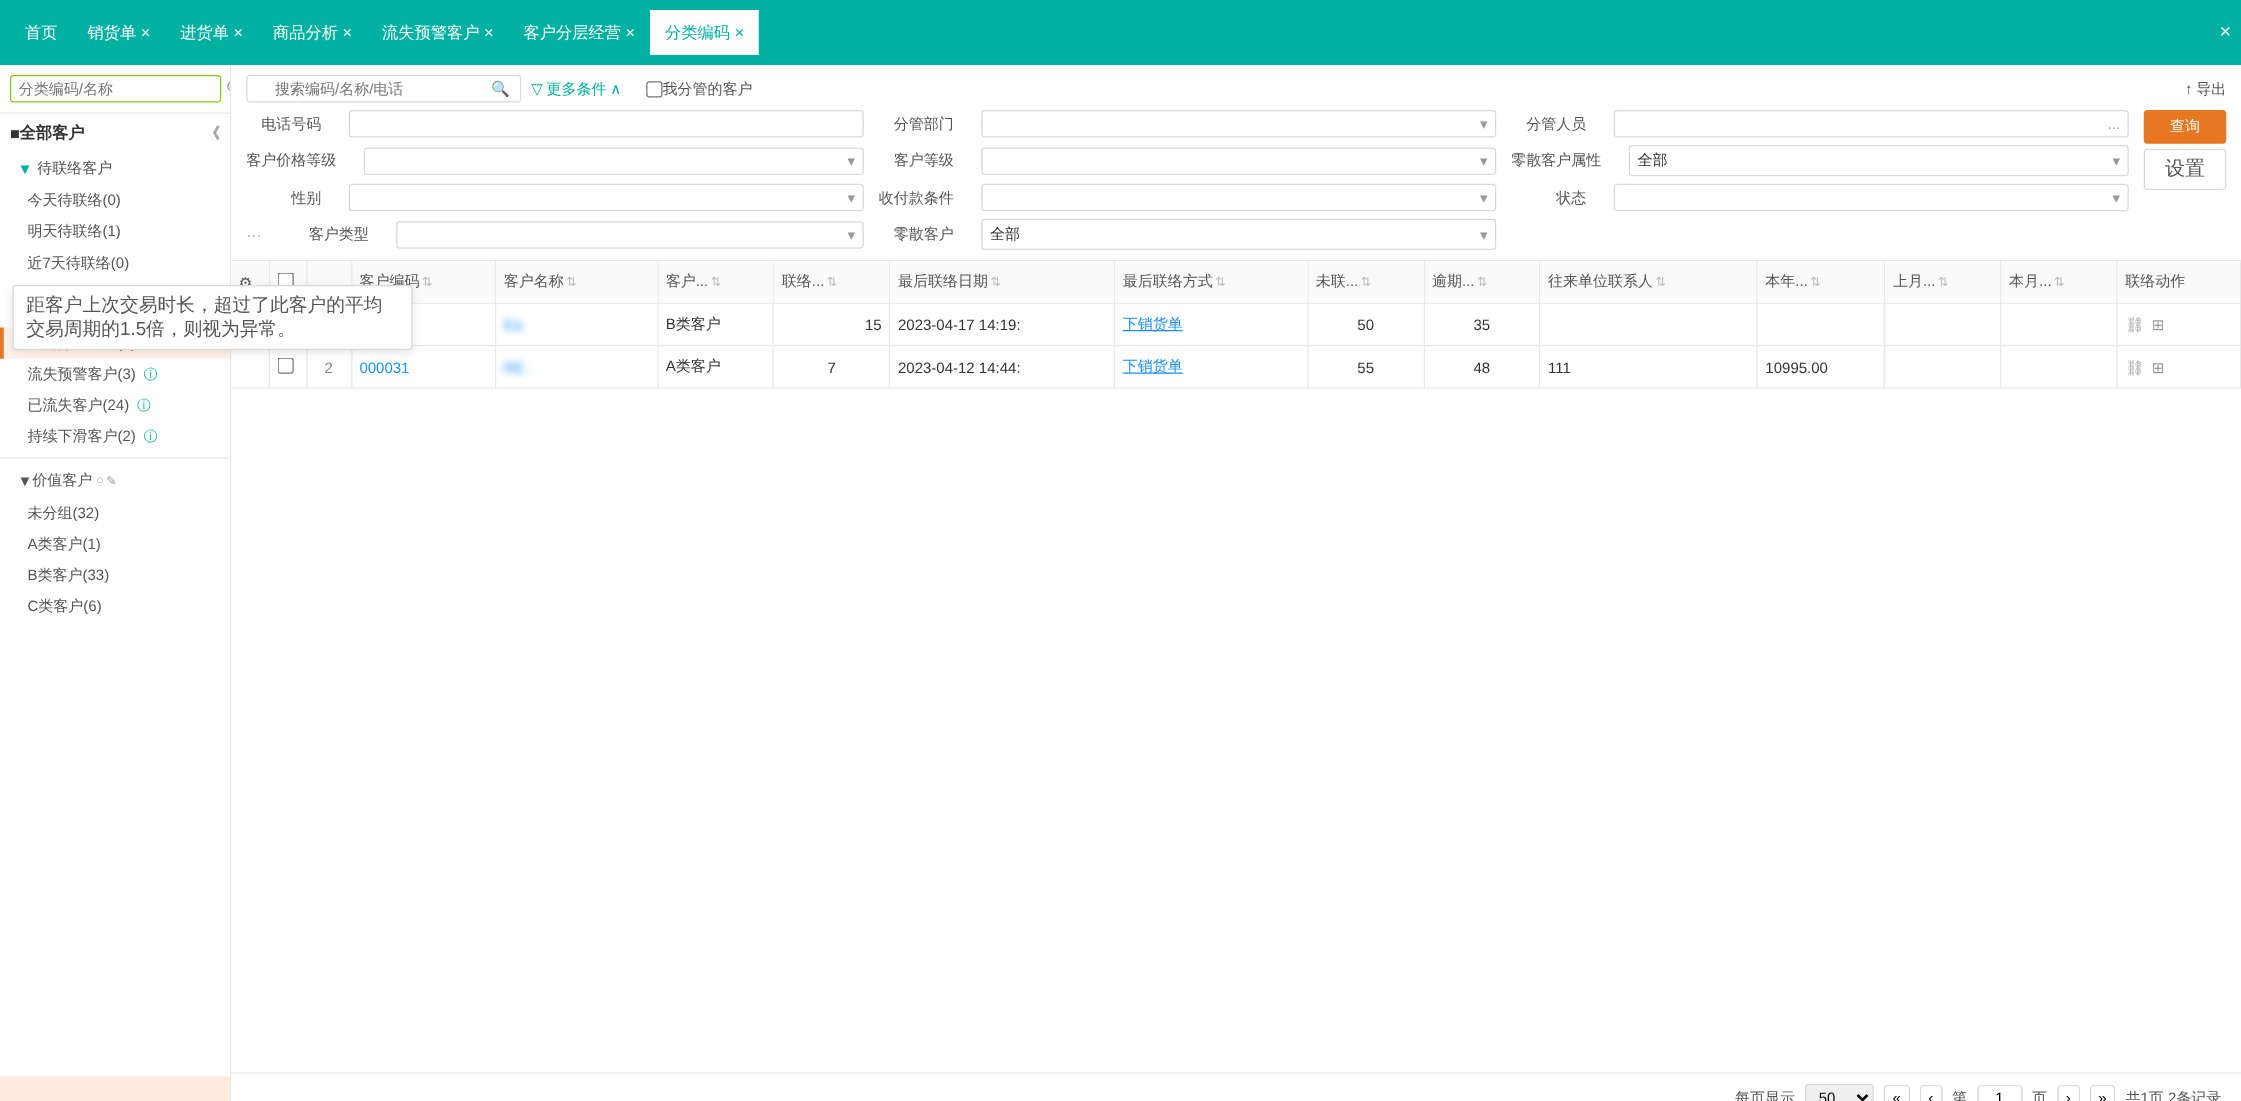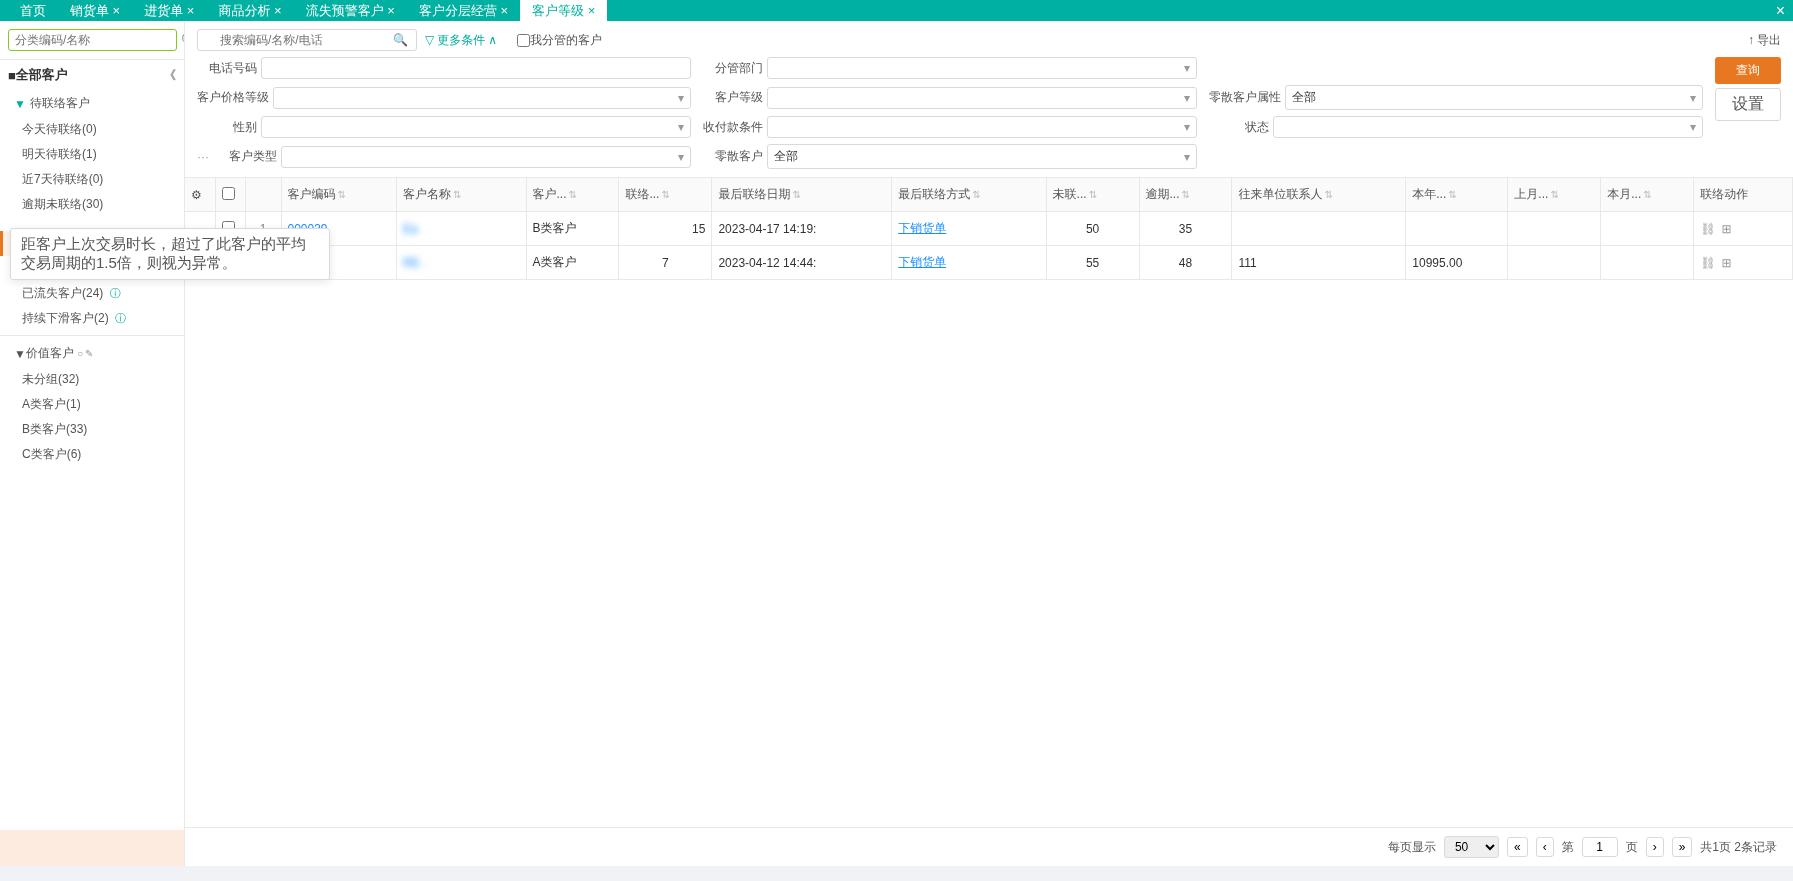--- a/index.html
+++ b/index.html
@@ -3,21 +3,21 @@
   <meta charset="utf-8">
   <style>
     * { box-sizing: border-box; margin: 0; padding: 0; }
     body { font-family: 'Microsoft YaHei', Arial, sans-serif; font-size: 12px; background: #f0f2f5; color: #333; }
 
     
     .top-nav {
       display: flex;
       align-items: center;
       background: #00b0a0;
-      height: 21px;
+      height: 52px;
       padding: 0 8px;
       color: #fff;
     }
     .top-nav .nav-item {
       padding: 0 12px;
       height: 36px;
       line-height: 36px;
       cursor: pointer;
       font-size: 13px;
       white-space: nowrap;
@@ -167,21 +167,21 @@
       display: flex;
       align-items: center;
       gap: 3px;
       color: #555;
       cursor: pointer;
       font-size: 12px;
     }
     .filter-item {
       display: flex;
       align-items: center;
-      gap: 4px;
+      gap: 22px;
     }
     .filter-label {
       font-size: 12px;
       color: #555;
       white-space: nowrap;
       min-width: 60px;
       text-align: right;
     }
     .filter-select {
       flex: 1;
@@ -364,21 +364,21 @@
   <span>距客户上次交易时长，超过了此客户的平均交易周期的1.5倍，则视为异常。</span>
 </div>
 
 <nav class="top-nav">
   <div class="nav-item">首页</div>
   <div class="nav-item">销货单 ×</div>
   <div class="nav-item">进货单 ×</div>
   <div class="nav-item">商品分析 ×</div>
   <div class="nav-item">流失预警客户 ×</div>
   <div class="nav-item">客户分层经营 ×</div>
-  <div class="nav-item active">客户等级 ×</div>
+  <div class="nav-item active">分类编码 ×</div>
   <span class="close-btn">×</span>
 </nav>
 
 <div class="main-layout">
 
   <div class="sidebar">
     <div class="sidebar-search">
       <input type="text" placeholder="分类编码/名称" style="">
       <span class="search-icon">🔍</span>
     </div>
@@ -483,20 +483,27 @@
           <div style="display:grid;grid-template-columns:1fr 1fr 1fr;gap:6px 12px;margin-bottom:6px;">
             <div class="filter-item">
               <span class="filter-label">电话号码</span>
               <input class="filter-input-text" style="flex: 1 1 0%;">
             </div>
             <div class="filter-item">
               <span class="filter-label">分管部门</span>
               <div class="filter-select" style="flex:1;">
                 <span></span>
                 <span class="caret">▾</span>
+              </div>
+            </div>
+            <div class="filter-item">
+              <span class="filter-label">分管人员</span>
+              <div class="filter-select" style="flex:1;">
+                <span></span>
+                <span class="filter-ellipsis">...</span>
               </div>
             </div>
           </div>
 
           <div style="display:grid;grid-template-columns:1fr 1fr 1fr;gap:6px 12px;margin-bottom:6px;">
             <div class="filter-item">
               <span class="filter-label">客户价格等级</span>
               <div class="filter-select" style="flex:1;">
                 <span></span>
                 <span class="caret">▾</span>

